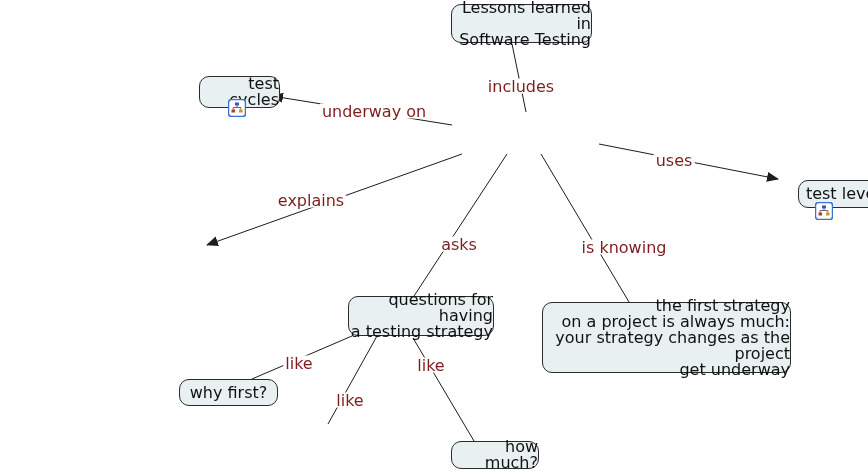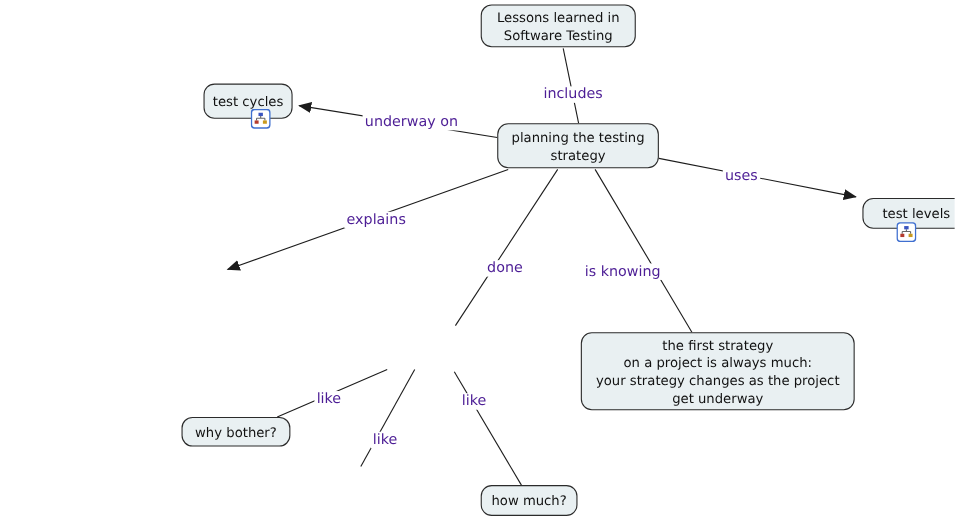--- a/index.html
+++ b/index.html
@@ -3,29 +3,30 @@
 <meta charset="utf-8">
 <style>
   html,body{margin:0;padding:0;background:#ffffff;}
   .canvas{
     position:relative;width:868px;height:471px;background:#ffffff;
     font-family:"DejaVu Sans","Liberation Sans",sans-serif;overflow:hidden;
   }
   svg.edges{position:absolute;left:0;top:0;width:868px;height:471px;}
   .node{
     position:absolute;display:flex;align-items:center;justify-content:center;
-    text-align:center;white-space:pre-line;
+    text-align:right;white-space:pre-line;
     background:#e9f0f2;border:1px solid #2b2b2b;border-radius:10px;
-    font-size:12px;line-height:16px;color:#111;box-sizing:border-box;
+    font-size:16px;line-height:16px;color:#111;box-sizing:border-box;
     cursor:default;
+    margin-left:14px;
   }
   .edge-label{
     position:absolute;transform:translate(-50%,-50%);
-    background:#ffffff;padding:0 2px;font-size:13px;line-height:15px;
-    color:#4c1d95;white-space:nowrap;
+    background:#ffffff;padding:0 2px;font-size:16px;line-height:15px;
+    color:#7f1d1d;white-space:nowrap;
   }
   .res-icon{position:absolute;width:18px;height:18px;}
 </style>
 </head>
 <body>
 
 <div class="canvas">
 
   <svg class="edges">
     <defs>
@@ -42,43 +43,43 @@
     <line x1="352" y1="336" x2="252" y2="379" stroke="#1c1c1c" stroke-width="1"></line>
     <line x1="377" y1="336" x2="328" y2="424" stroke="#1c1c1c" stroke-width="1"></line>
     <line x1="413" y1="338" x2="474" y2="441" stroke="#1c1c1c" stroke-width="1"></line>
   </svg>
 
   <div class="node" style="left:437px;top:4px;width:141px;height:39px;">Lessons learned in
 Software Testing</div>
 
   <div class="node" style="left:185px;top:76px;width:81px;height:32px;">test cycles</div>
 
-  <div class="node" style="left:452px;top:112px;width:147px;height:41px;">planning the testing
-strategy</div>
 
   <div class="node" style="left:784px;top:180px;width:98px;height:28px;">test levels</div>
 
 
+  <div class="node" style="left:334px;top:296px;width:146px;height:40px;">questions for having
+a testing strategy</div>
 
   <div class="node" style="left:528px;top:302px;width:249px;height:71px;">the first strategy
 on a project is always much:
 your strategy changes as the project
 get underway</div>
 
-  <div class="node" style="left:165px;top:379px;width:99px;height:27px;">why bother?</div>
+  <div class="node" style="left:165px;top:379px;width:99px;height:27px;">why first?</div>
 
 
   <div class="node" style="left:437px;top:441px;width:88px;height:28px;">how much?</div>
 
   <span class="edge-label" style="left:521px;top:86px;">includes</span>
   <span class="edge-label" style="left:374px;top:111px;">underway on</span>
   <span class="edge-label" style="left:674px;top:160px;">uses</span>
-  <span class="edge-label" style="left:311px;top:200px;margin-left:31px;">explains</span>
-  <span class="edge-label" style="left:459px;top:244px;">done</span>
-  <span class="edge-label" style="left:566px;top:247px;text-align:right;">is knowing</span>
+  <span class="edge-label" style="left:311px;top:200px;">explains</span>
+  <span class="edge-label" style="left:459px;top:244px;">asks</span>
+  <span class="edge-label" style="left:624px;top:247px;text-align:right;">is knowing</span>
   <span class="edge-label" style="left:299px;top:363px;">like</span>
   <span class="edge-label" style="left:350px;top:400px;">like</span>
   <span class="edge-label" style="left:431px;top:365px;">like</span>
 
   <span class="res-icon" style="left:228px;top:99px;">
     <svg width="18" height="18" viewBox="0 0 18 18">
       <rect x="0.5" y="0.5" width="17" height="17" rx="3" fill="#ffffff" stroke="#3f6fd0" stroke-width="1.5"></rect>
       <path d="M9 6.5 V8.5 M5.2 8.5 H12.8 M5.2 8.5 V10.5 M12.8 8.5 V10.5" stroke="#666" stroke-width="1" fill="none"></path>
       <rect x="7" y="3.5" width="4" height="3" fill="#3a55c0"></rect>
       <rect x="3.5" y="10.5" width="3.6" height="3" fill="#b43b2e"></rect>

